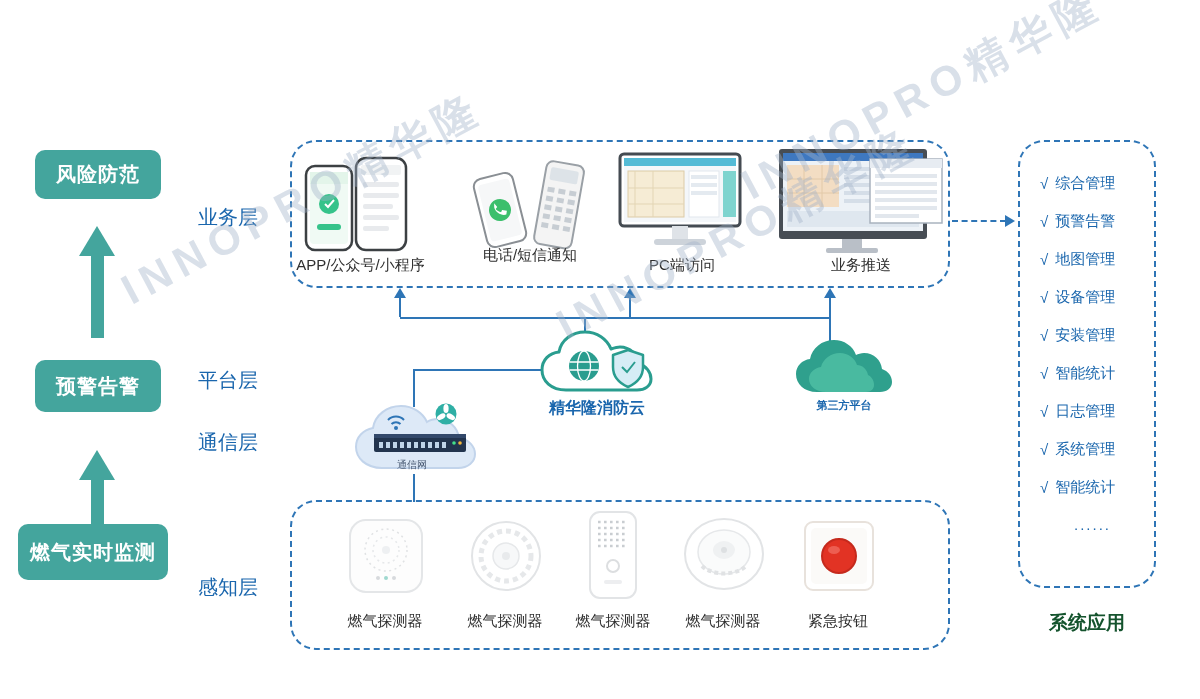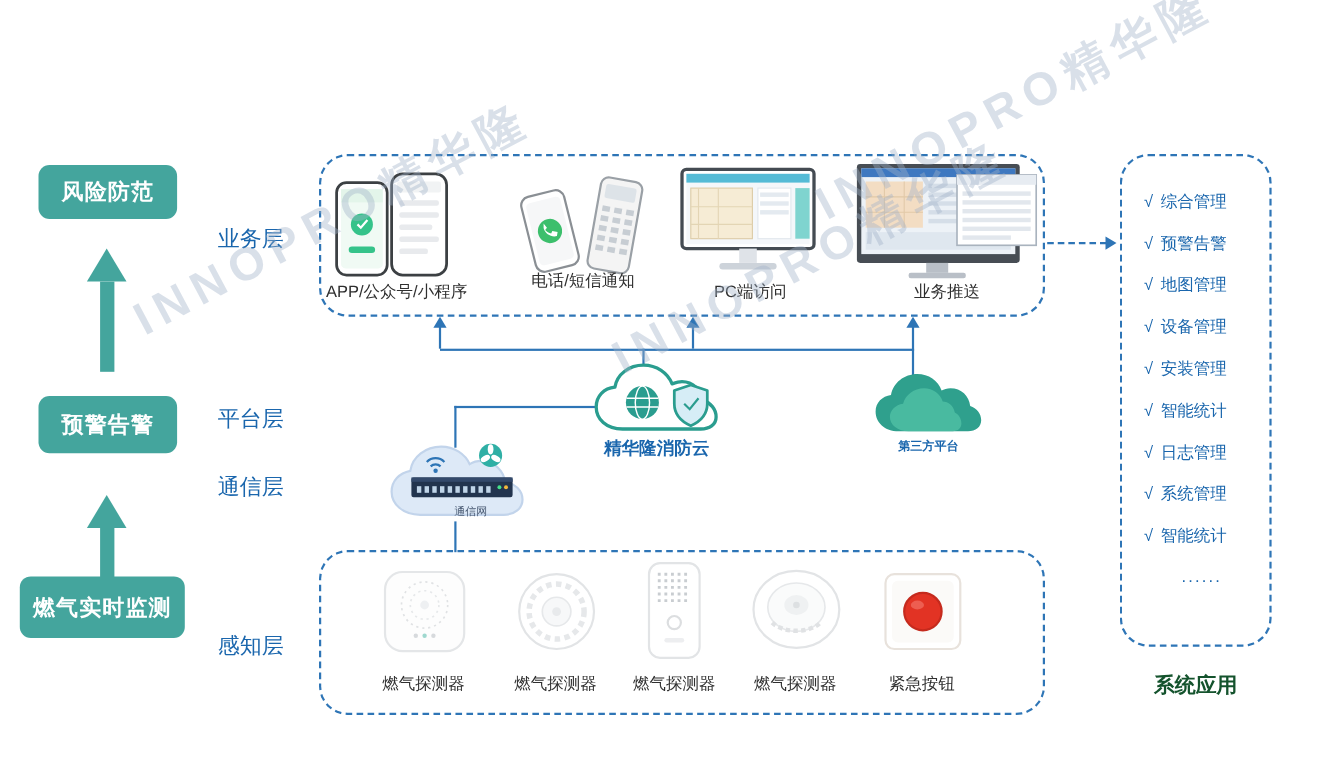--- a/index.html
+++ b/index.html
@@ -9,21 +9,21 @@
   .teal-box{background:#44A59D;color:#fff;border-radius:10px;display:flex;align-items:center;
             justify-content:center;font-weight:bold;font-size:20px;letter-spacing:1px;z-index:2;}
   .flow-arrow{display:flex;flex-direction:column;align-items:center;z-index:2;}
   .flow-arrow .head{width:0;height:0;border-left:18px solid transparent;border-right:18px solid transparent;
                     border-bottom:30px solid #44A59D;}
   .flow-arrow .shaft{width:13px;background:#44A59D;flex:1;}
   .layer-label{color:#1A66AD;font-weight:normal;font-size:20px;z-index:2;white-space:nowrap;}
   .dashed-box{border:2px dashed #2E75B6;border-radius:26px;z-index:1;box-sizing:border-box;}
   .item-label{color:#2F2F2F;font-size:15px;text-align:center;z-index:2;white-space:nowrap;}
   .cloud-label{color:#1A66AD;font-weight:bold;font-size:16px;text-align:center;z-index:3;white-space:nowrap;}
-  .small-label{color:#4A5B74;font-size:10px;text-align:right;z-index:3;font-family:Liberation Mono, monospace;}
+  .small-label{color:#4A5B74;font-size:10px;text-align:left;z-index:3;font-family:Liberation Mono, monospace;}
   .line{background:#2E75B6;z-index:1;}
   .head-up{width:0;height:0;border-left:6px solid transparent;border-right:6px solid transparent;
            border-bottom:10px solid #2E75B6;z-index:1;}
   .head-right{width:0;height:0;border-top:6px solid transparent;border-bottom:6px solid transparent;
               border-left:10px solid #2E75B6;z-index:1;}
   .dash-h{border-top:2px dashed #2E75B6;z-index:1;}
   .app-panel{display:flex;flex-direction:column;gap:19px;padding:32px 6px 0 20px;box-sizing:border-box;}
   .app-row{display:flex;gap:7px;color:#1A66AD;font-size:15px;align-items:center;white-space:nowrap;}
   .app-ellipsis{color:#1A66AD;font-size:15px;margin-left:34px;letter-spacing:2px;}
   .panel-title{color:#14532d;font-weight:bold;font-size:19px;text-align:center;z-index:2;white-space:nowrap;}

